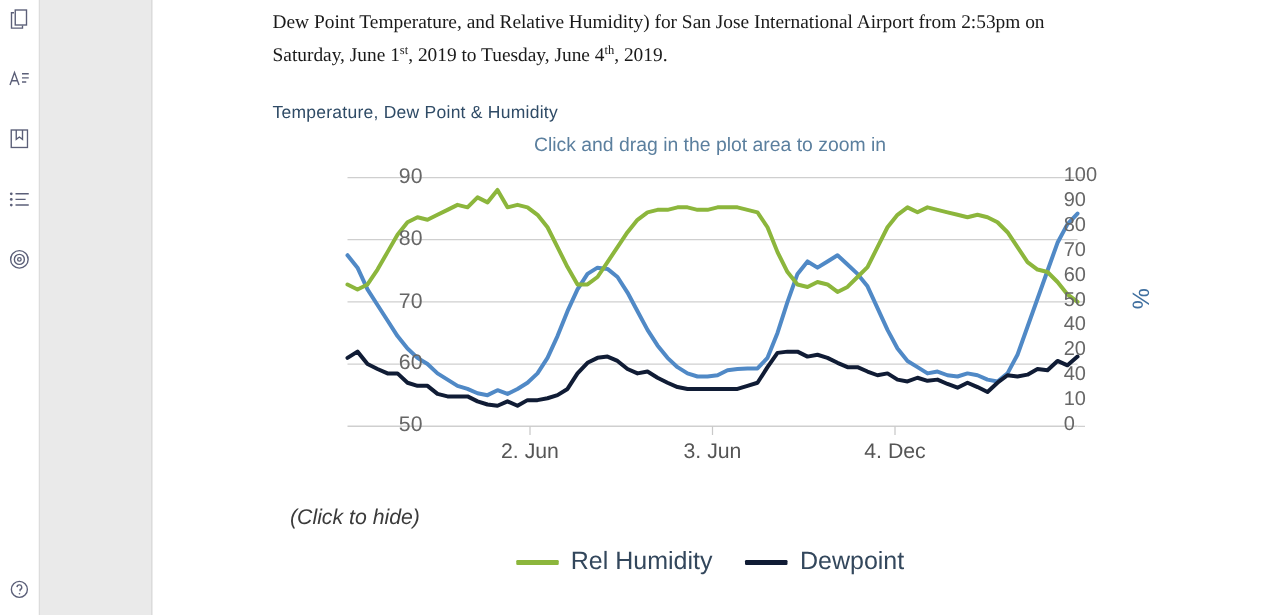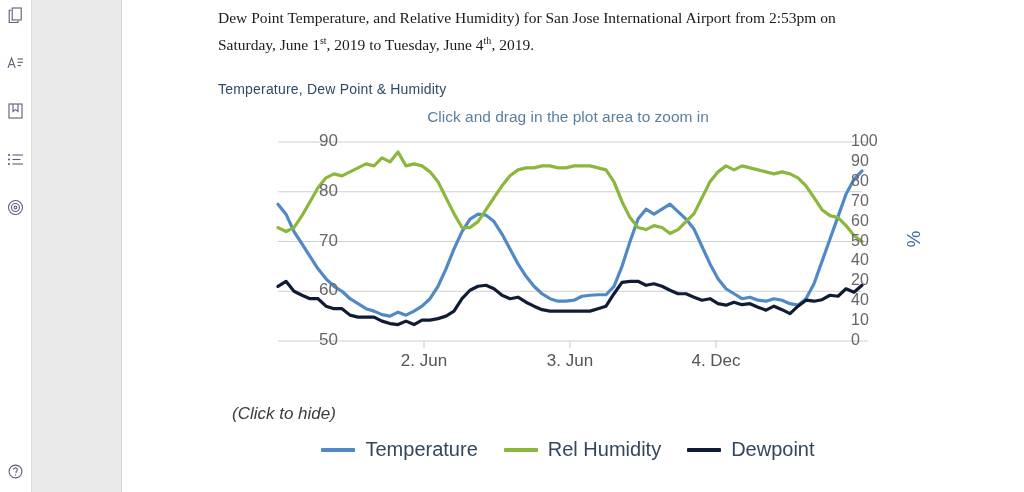--- a/index.html
+++ b/index.html
@@ -230,24 +230,20 @@
             <div class="xtick" style="left: 307px; top: 215px;">3. Jun</div>
             <div class="xtick" style="left: 453px; top: 215px;">4. Dec</div>
           </div>
         <div class="pct-label">%</div>
       </div>
 
       <div class="legend">
         <div class="legend-hint">(Click to hide)</div>
         <div class="legend-items" id="legend-items">
             <div class="legend-item">
-              <span class="legend-swatch" style="background: rgb(80, 137, 198);"></span>
-              <span class="legend-label">Temperature</span>
-            </div>
-            <div class="legend-item">
               <span class="legend-swatch" style="background: rgb(140, 182, 60);"></span>
               <span class="legend-label">Rel Humidity</span>
             </div>
             <div class="legend-item">
               <span class="legend-swatch" style="background: rgb(16, 28, 53);"></span>
               <span class="legend-label">Dewpoint</span>
             </div>
           </div>
       </div>
 

